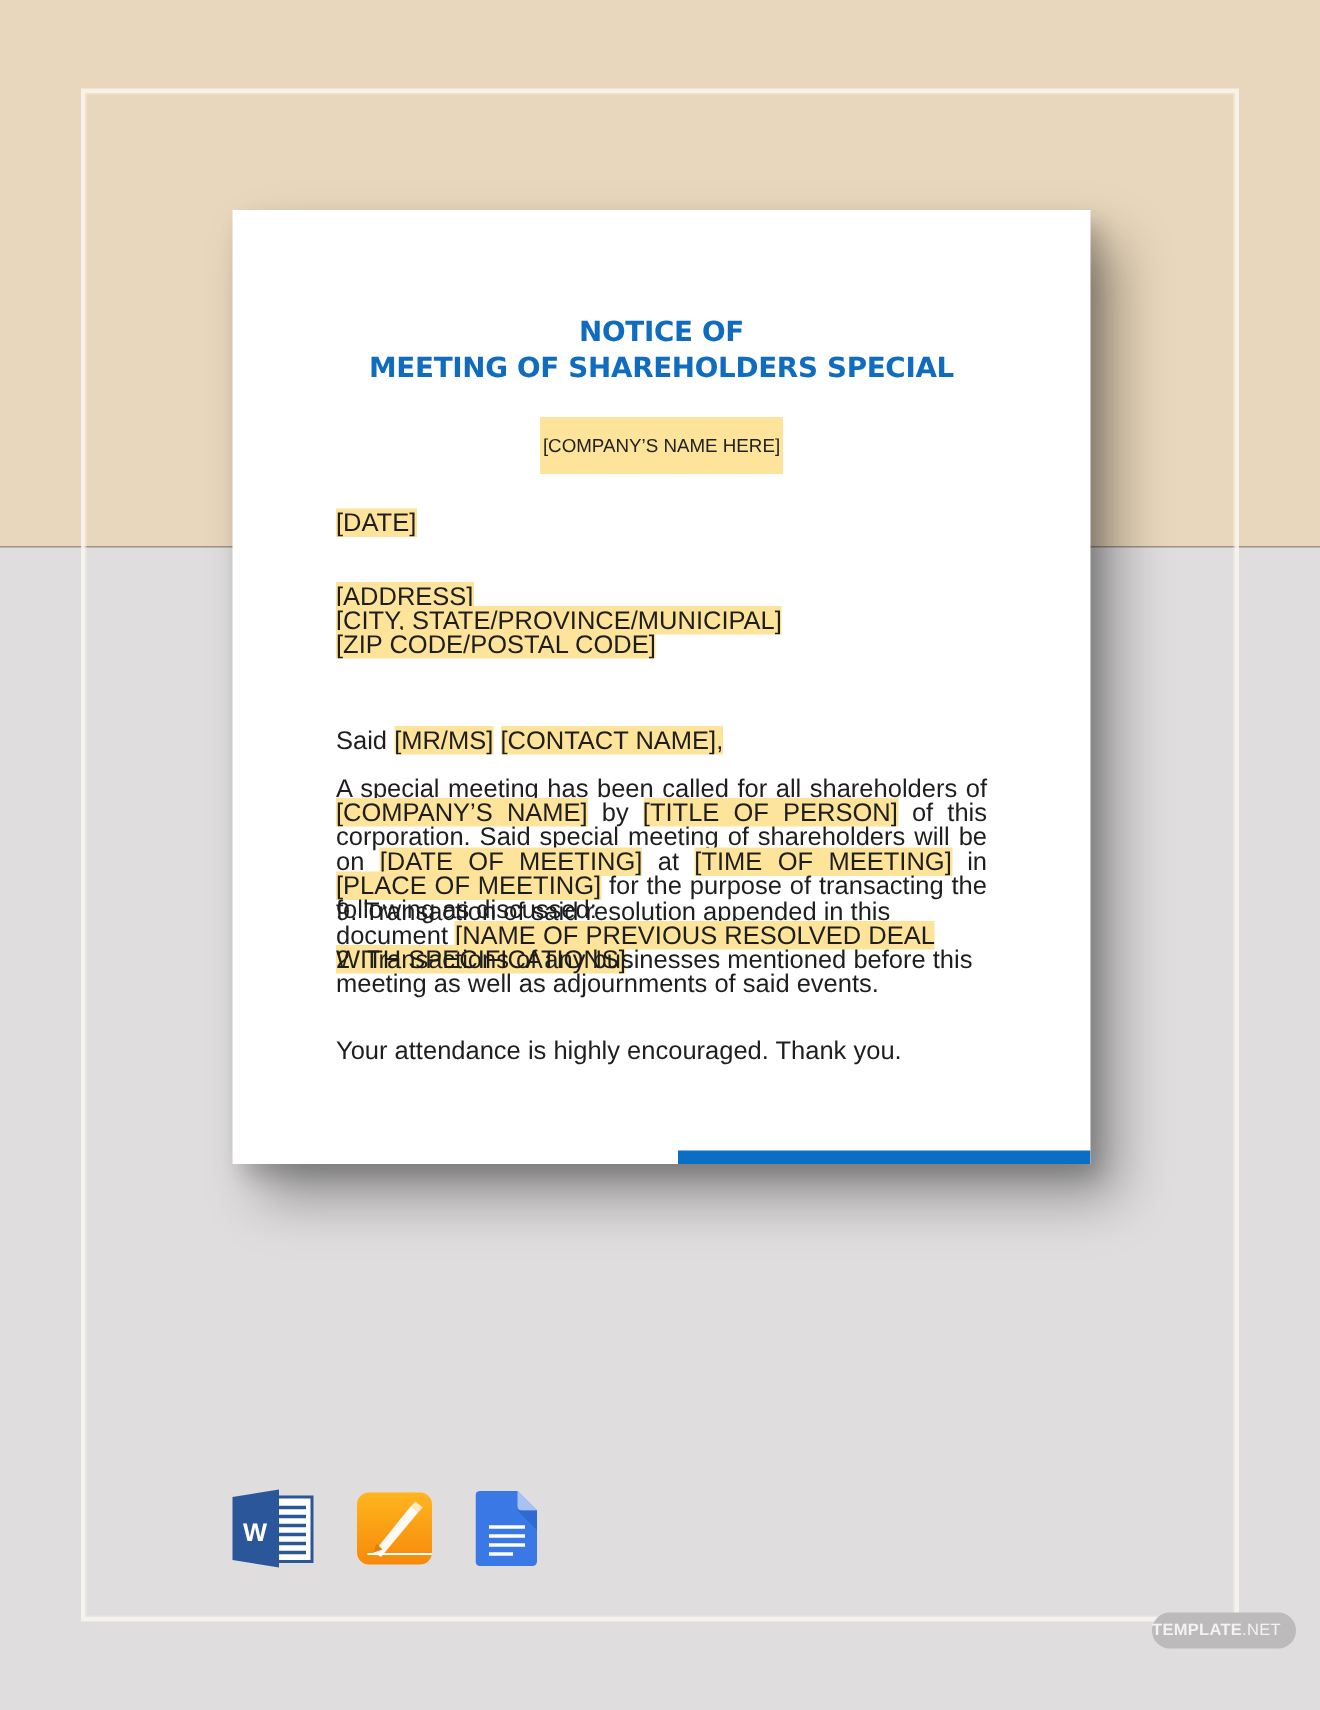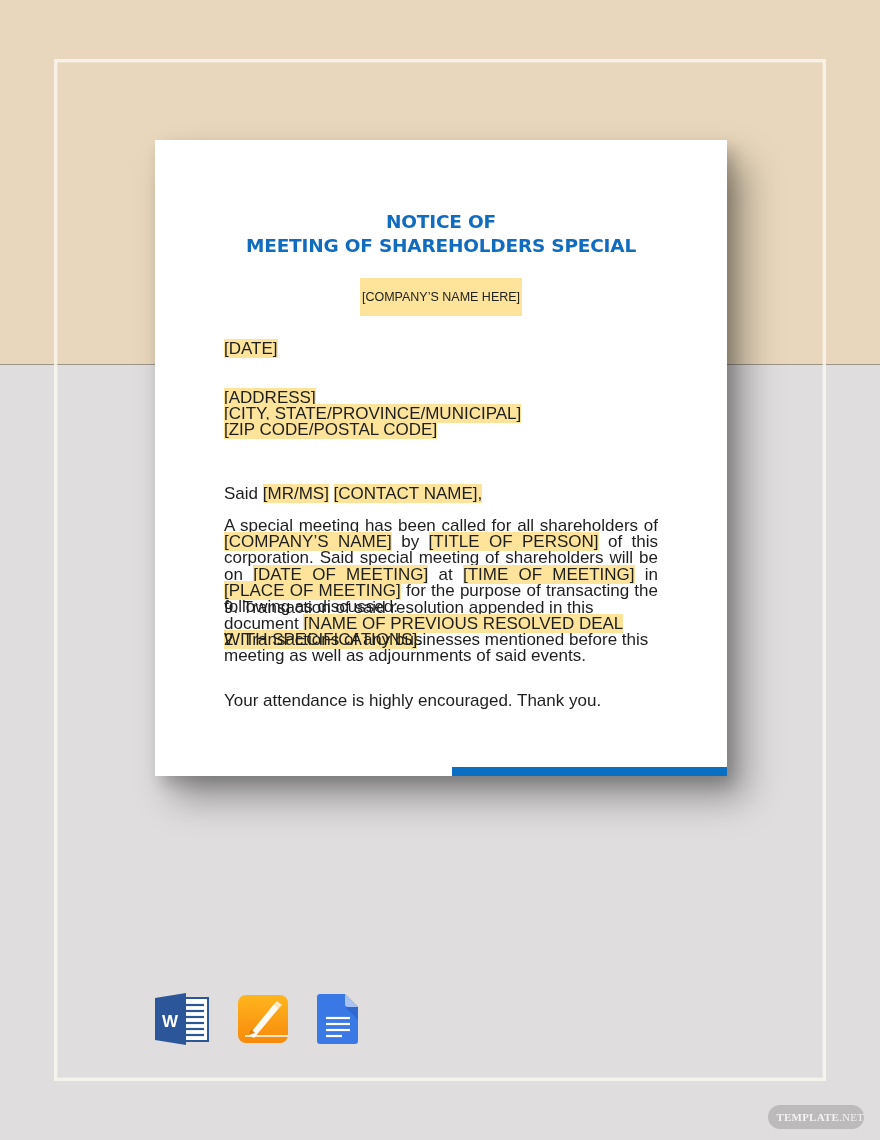--- a/index.html
+++ b/index.html
@@ -57,24 +57,24 @@
     .t-p2 { top: 460px; }
     .t-p3 { top: 492px; }
     .t-p4 { top: 553px; }
 
     .icons { position: absolute; left: 154px; top: 992px; height: 54px; }
     .icon-word { position: absolute; left: 0; top: 0; width: 56px; height: 54px; }
     .icon-pages { position: absolute; left: 83px; top: 2px; width: 52px; height: 50px; }
     .icon-gdocs { position: absolute; left: 163px; top: 1px; width: 42px; height: 52px; }
 
     .watermark {
-      position: absolute; left: 768px; top: 1105px; width: 96px; height: 24px;
+      position: absolute; left: 768px; top: 1075px; width: 96px; height: 24px;
       border-radius: 12px; background: #bcbaba;
       color: #f3f3f3; font-size: 11px; font-weight: bold;
-      text-align: right; line-height: 24px; letter-spacing: 0.2px; font-family: Liberation Serif, serif;
+      text-align: left; line-height: 24px; letter-spacing: 0.2px;
     }
     .watermark .tld { font-weight: normal; }
   </style>
 </head>
 <body>
 
 <div class="bg-top"></div>
 <div class="bg-bottom"></div>
 <div class="frame"></div>
 

